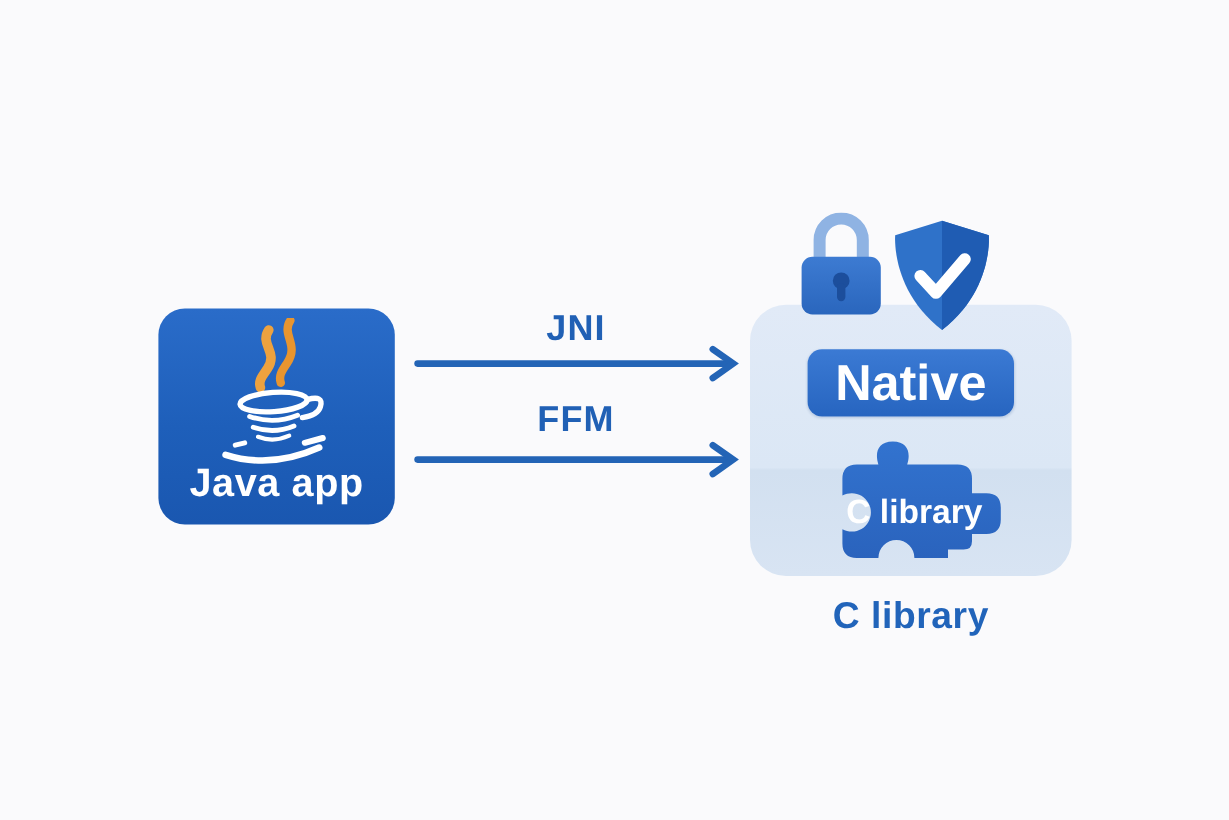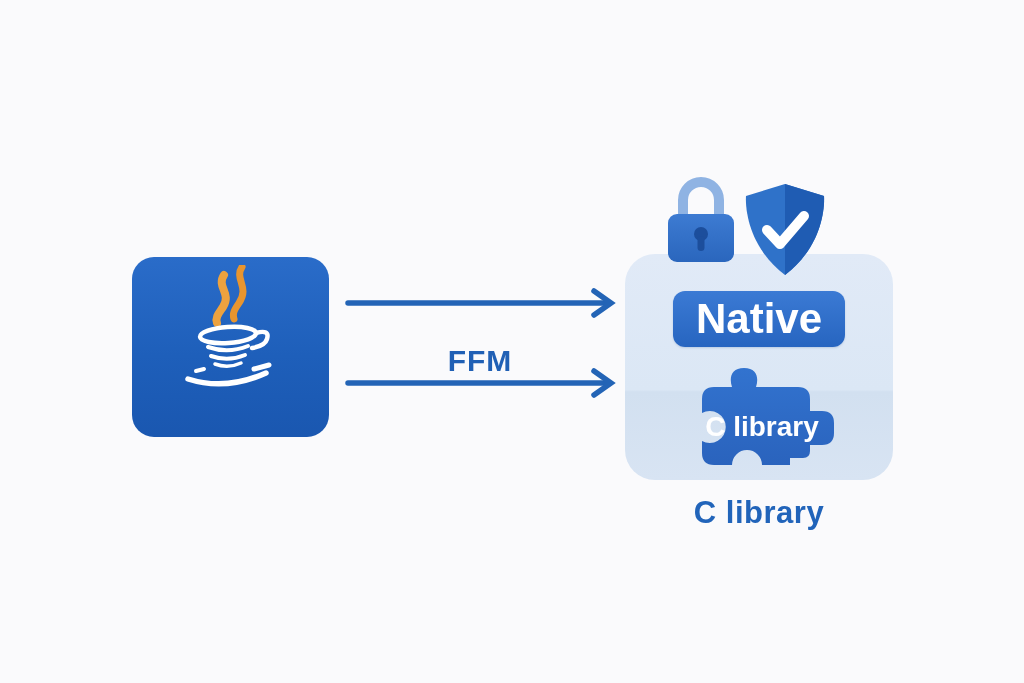--- a/index.html
+++ b/index.html
@@ -24,21 +24,21 @@
   }
 
   
   .arrows-svg{position:absolute;left:0;top:0;width:1024px;height:683px;pointer-events:none;}
 
   .conn-label{
     position:absolute;left:380px;width:200px;text-align:center;
     color:#2060b5;font-weight:700;font-size:30px;letter-spacing:1px;
   }
   .conn-label.jni{top:257px;}
-  .conn-label.ffm{top:344px;text-align:center;}
+  .conn-label.ffm{top:333px;text-align:center;}
 
   
   .panel{
     position:absolute;left:625px;top:254px;width:268px;height:226px;
     border-radius:30px;
     background:linear-gradient(180deg,#e1eaf7 0%,#dbe7f5 60%,#d2e0f0 61%,#d8e4f3 100%);
   }
   .native-btn{
     position:absolute;left:673px;top:291px;width:172px;height:56px;
     border-radius:12px;
@@ -72,33 +72,35 @@
       <path d="M90 68 Q104 64 101 74 Q99 81 86 83" fill="none" stroke="#ffffff" stroke-width="4.5" stroke-linecap="round"></path>
 
       <path d="M42 82 Q62 89 82 81" fill="none" stroke="#ffffff" stroke-width="4" stroke-linecap="round"></path>
       <path d="M45 91 Q62 97 79 90" fill="none" stroke="#ffffff" stroke-width="4" stroke-linecap="round"></path>
       <path d="M49 99 Q62 104 75 98" fill="none" stroke="#ffffff" stroke-width="3.5" stroke-linecap="round"></path>
 
       <path d="M22 114 Q60 126 100 108" fill="none" stroke="#ffffff" stroke-width="5.5" stroke-linecap="round"></path>
       <path d="M88 104 L103 100" fill="none" stroke="#ffffff" stroke-width="5" stroke-linecap="round"></path>
       <path d="M30 106 L38 104" fill="none" stroke="#ffffff" stroke-width="4" stroke-linecap="round"></path>
     </svg>
+    <div class="java-label">Java app</div>
   </div>
 
   <svg class="arrows-svg">
     <g stroke="#2364b6" stroke-width="5.5" stroke-linecap="round" fill="none">
       <line x1="348" y1="303" x2="606" y2="303"></line>
       <polyline points="594,291 611,303 594,315"></polyline>
     </g>
     <g stroke="#2364b6" stroke-width="5.5" stroke-linecap="round" fill="none">
       <line x1="348" y1="383" x2="606" y2="383"></line>
       <polyline points="594,371 611,383 594,395"></polyline>
     </g>
   </svg>
 
+  <div class="conn-label jni">JNI</div>
   <div class="conn-label ffm">FFM</div>
 
   <div class="panel"></div>
 
   <svg class="icon-lock" width="82" height="90" viewBox="0 0 82 90">
     <defs>
       <linearGradient id="lockg" x1="0" y1="0" x2="0" y2="1">
         <stop offset="0" stop-color="#3d7bd2"></stop>
           <stop offset="1" stop-color="#2a66bd"></stop>
       </linearGradient>

